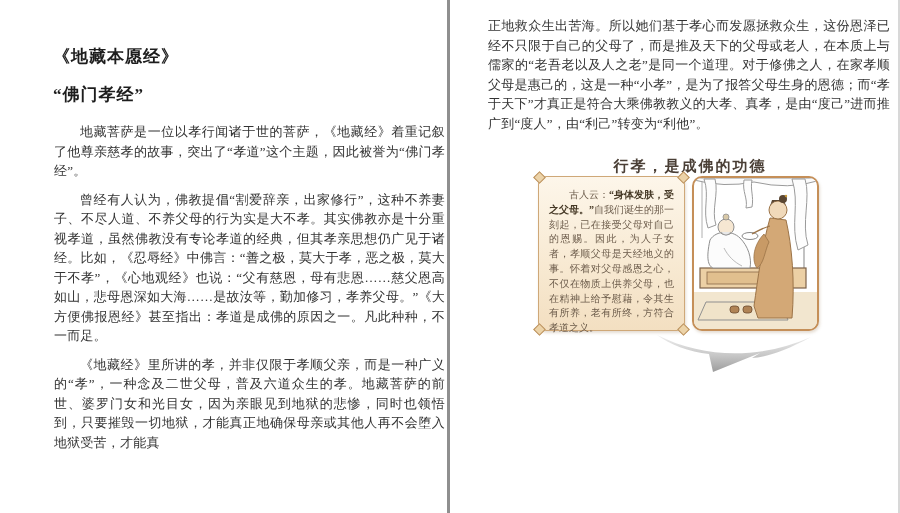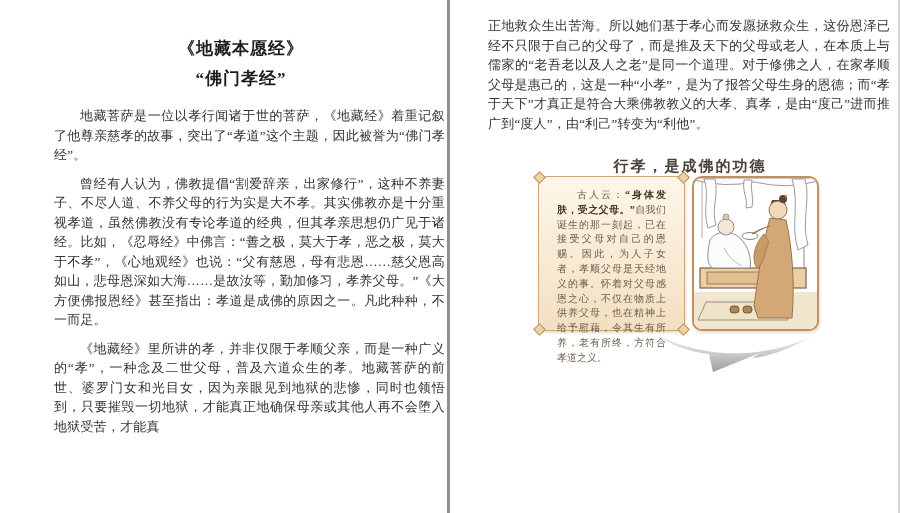--- a/index.html
+++ b/index.html
@@ -8,35 +8,35 @@
 
   
   .page{position:absolute;top:0;height:513px;background:#ffffff;}
   .page-left{left:0;width:448px;}
   .page-right{left:451px;width:446px;}
   .divider{position:absolute;left:447px;top:0;width:3px;height:513px;background:#8f8f8f;}
   .right-edge{position:absolute;right:0;top:0;width:2px;height:513px;background:#d8d8d8;}
 
   
   .l-content{position:absolute;left:37px;top:30px;width:408px;}
-  .chapter-title{margin:8px;text-align:center;font-size:17px;line-height:22px;font-weight:bold;color:#1d1d1d;letter-spacing:1px;}
+  .chapter-title{margin:16px;text-align:left;font-size:17px;line-height:22px;font-weight:bold;color:#1d1d1d;letter-spacing:1px;}
   .body-text{margin:0 0 9px 17px;font-size:13px;line-height:19.5px;color:#333333;text-align:justify;text-indent:2em;letter-spacing:0.2px;}
   .first-space{margin-top:16px;}
   .no-indent{text-indent:0;}
 
   
   .r-cont{position:absolute;left:37px;top:16px;width:402px;margin:0;}
   .section-heading{position:absolute;left:0;top:141px;width:100%;margin:16px;text-align:center;
     font-size:15px;font-weight:bold;color:#4a3f36;letter-spacing:2px;}
 
   
   .quote-box{position:absolute;left:87px;top:176px;width:147px;height:155px;box-sizing:border-box;
     border:1px solid #cfa878;border-radius:8px;background:linear-gradient(180deg,#fdf6ea 0%,#f8ead3 55%,#f3dfc1 100%);
     box-shadow:1px 2px 3px rgba(150,120,80,0.25);}
-  .quote-box .qtext{margin:0;padding:11px 18px;font-size:10px;line-height:14.8px;color:#6b5b4a;
+  .quote-box .qtext{margin:0;padding:11px 10px;font-size:10px;line-height:14.8px;color:#6b5b4a;
     text-align:justify;text-indent:2em;}
   .quote-box .qbold{font-weight:bold;color:#453825;}
   .corner{position:absolute;width:7px;height:7px;background:#ecd3a8;border:1px solid #b98f5c;transform:rotate(45deg);}
   .corner.tl{left:-4px;top:-4px;} .corner.tr{right:-4px;top:-4px;}
   .corner.bl{left:-4px;bottom:-4px;} .corner.br{right:-4px;bottom:-4px;}
 
   
   .illustration{position:absolute;left:241px;top:176px;width:127px;height:155px;box-sizing:border-box;
     border:2px solid #c58f58;border-radius:10px;background:#ffffff;overflow:hidden;
     box-shadow:1px 2px 3px rgba(150,120,80,0.25);}

